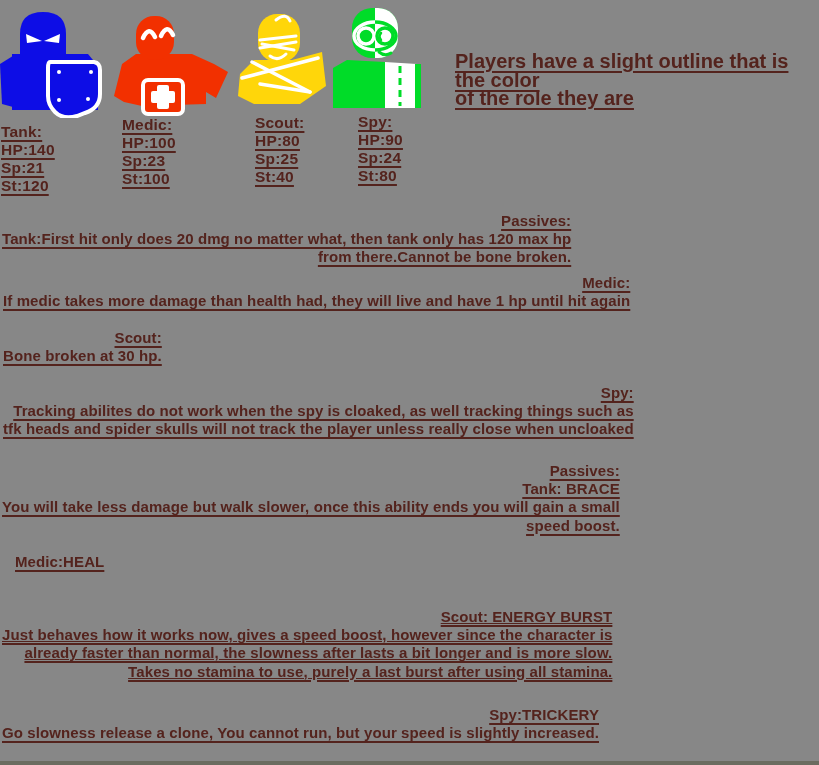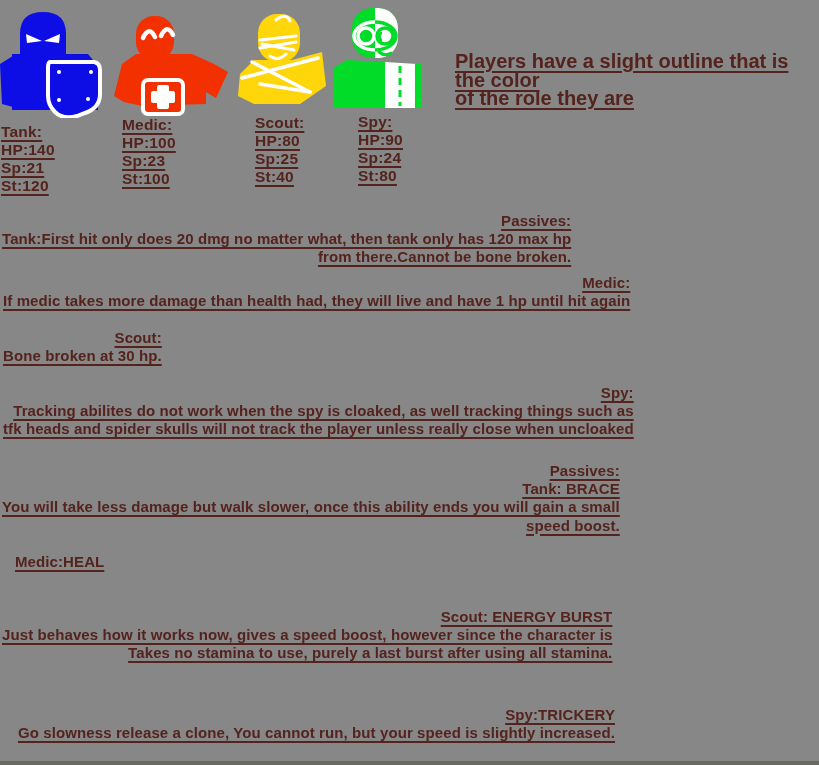--- a/index.html
+++ b/index.html
@@ -149,25 +149,26 @@
     <div class="ln">Passives:</div>
     <div class="ln">Tank: BRACE</div>
     <div class="ln">You will take less damage but walk slower, once this ability ends you will gain a small</div>
     <div class="ln">speed boost.</div>
   </div>
 
   <div class="sec" style="top:553px;left:1px;margin-left:14px;">
     <div class="ln">Medic:HEAL</div>
   </div>
 
-  <div class="sec" style="top:608px;">
+  <div class="sec" style="top:608px;text-decoration:underline;">
     <div class="ln">Scout: ENERGY BURST</div>
     <div class="ln">Just behaves how it works now, gives a speed boost, however since the character is</div>
+    <div class="ln">already faster than normal, the slowness after lasts a bit longer and is more slow.</div>
     <div class="ln">Takes no stamina to use, purely a last burst after using all stamina.</div>
   </div>
 
-  <div class="sec" style="top:706px;margin-left:16px;">
+  <div class="sec" style="top:706px;">
     <div class="ln">Spy:TRICKERY</div>
     <div class="ln">Go slowness release a clone, You cannot run, but your speed is slightly increased.</div>
   </div>
 
   <div class="bottom-strip"></div>
 </div>
 
 </body></html>

